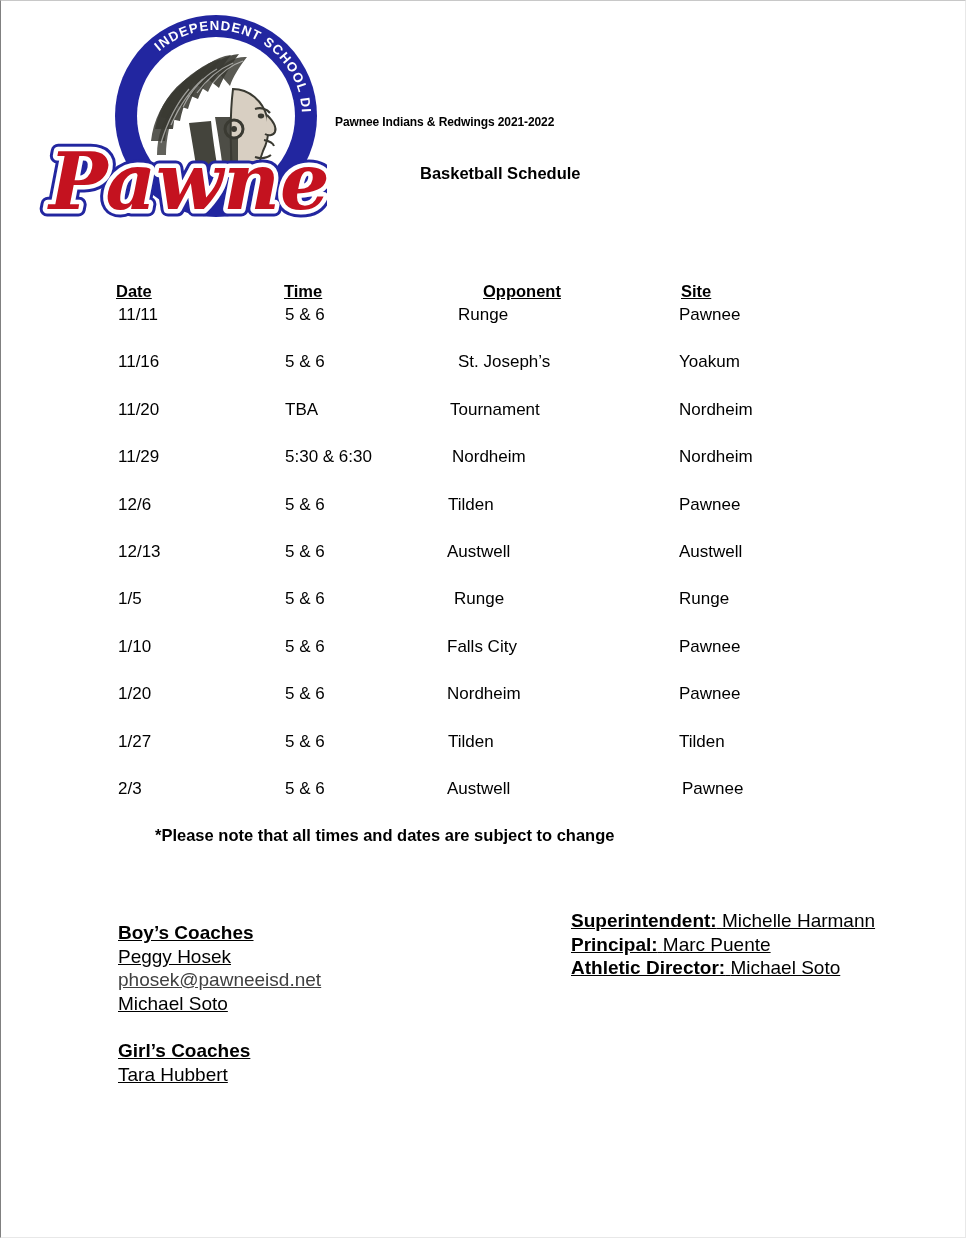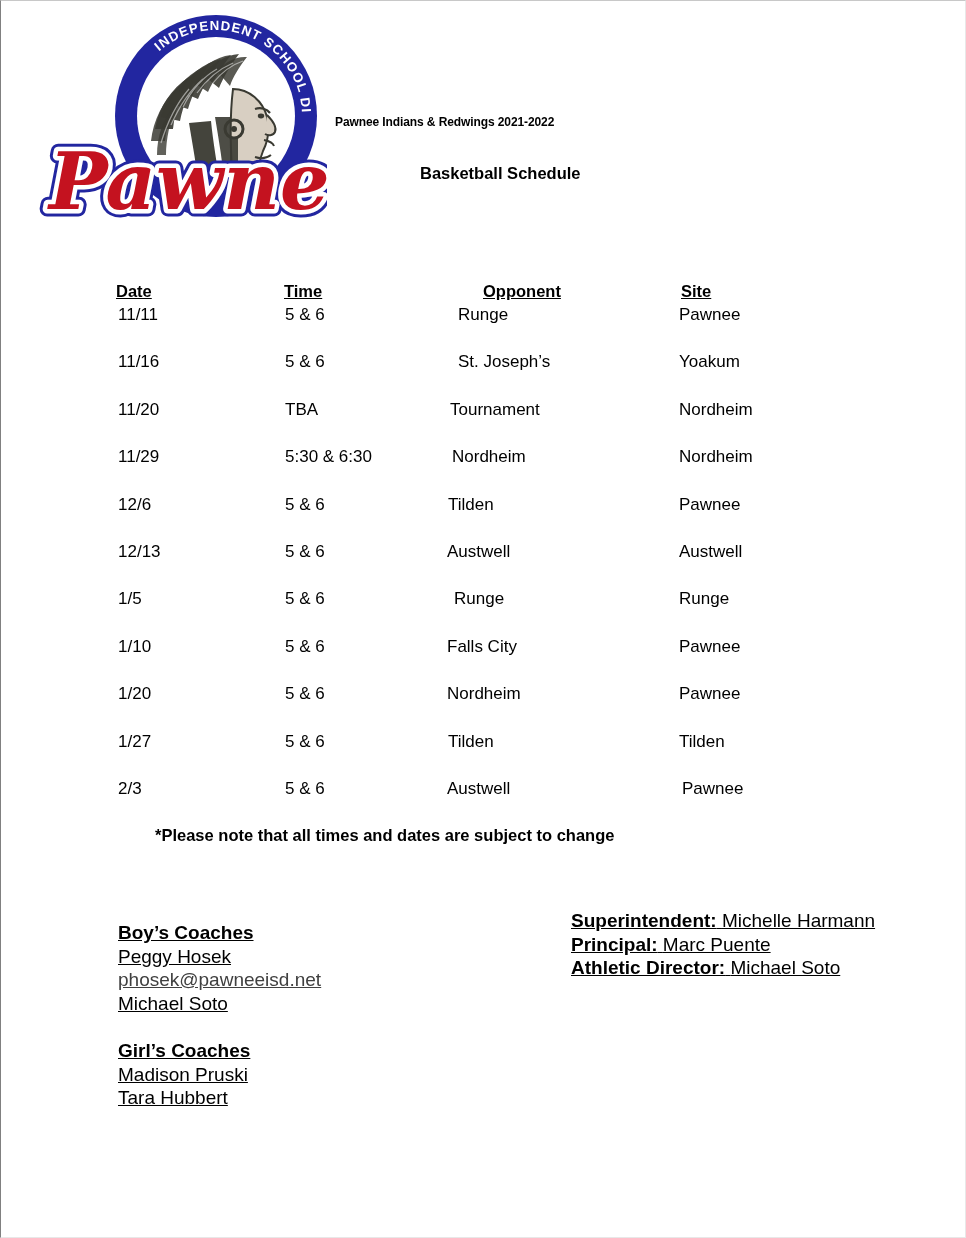--- a/index.html
+++ b/index.html
@@ -339,21 +339,20 @@
 
   <div class="note">*Please note that all times and dates are subject to change</div>
 
   <div class="coaches">
     <div class="f-line bold">Boy’s Coaches</div>
     <div class="f-line">Peggy Hosek</div>
     <div class="f-line"><a class="f-link" href="#">phosek@pawneeisd.net</a></div>
     <div class="f-line">Michael Soto</div>
     <div class="f-gap"></div>
     <div class="f-line bold">Girl’s Coaches</div>
-    <div class="f-line">Madison Pruski</div>
     <div class="f-line">Tara Hubbert</div>
   </div>
 
   <div class="admin">
     <div class="f-line"><span class="lbl">Superintendent:</span> <span>Michelle Harmann</span></div>
     <div class="f-line"><span class="lbl">Principal:</span> <span>Marc Puente</span></div>
     <div class="f-line"><span class="lbl">Athletic Director:</span> <span>Michael Soto</span></div>
   </div>
 
 </div>

